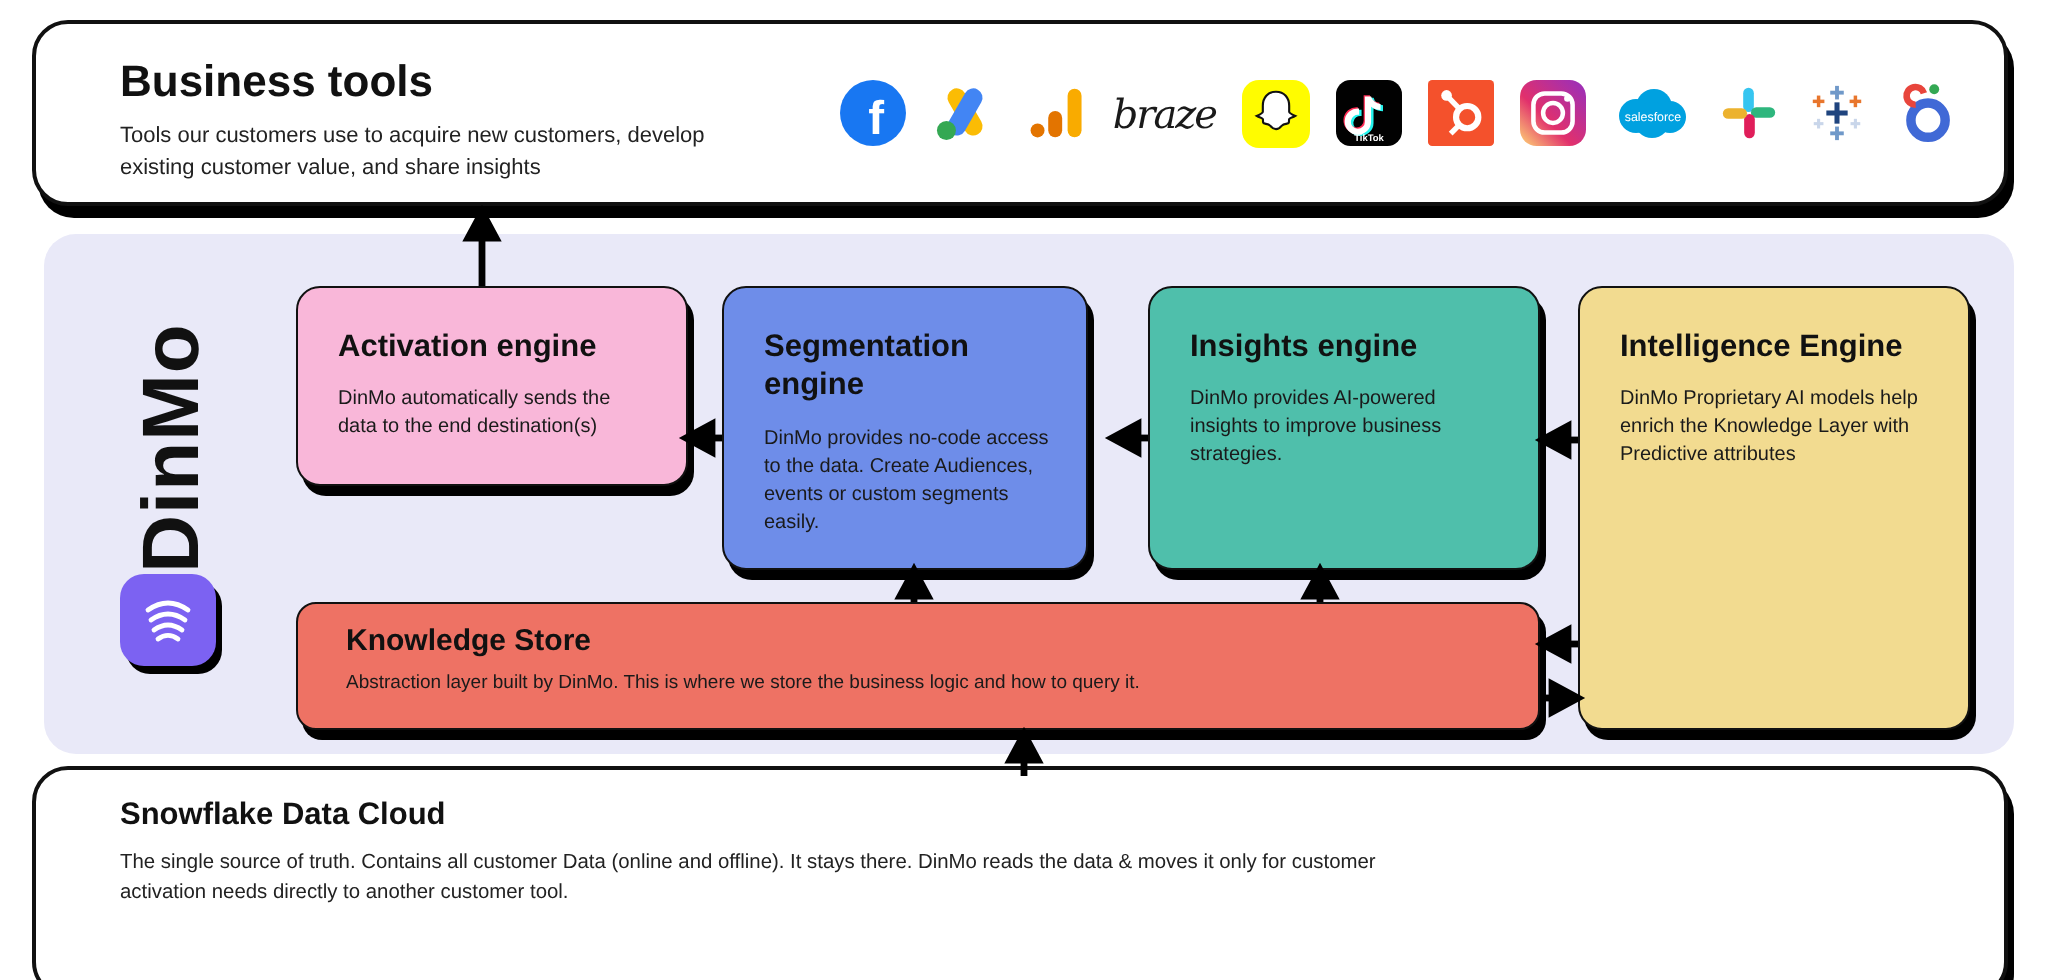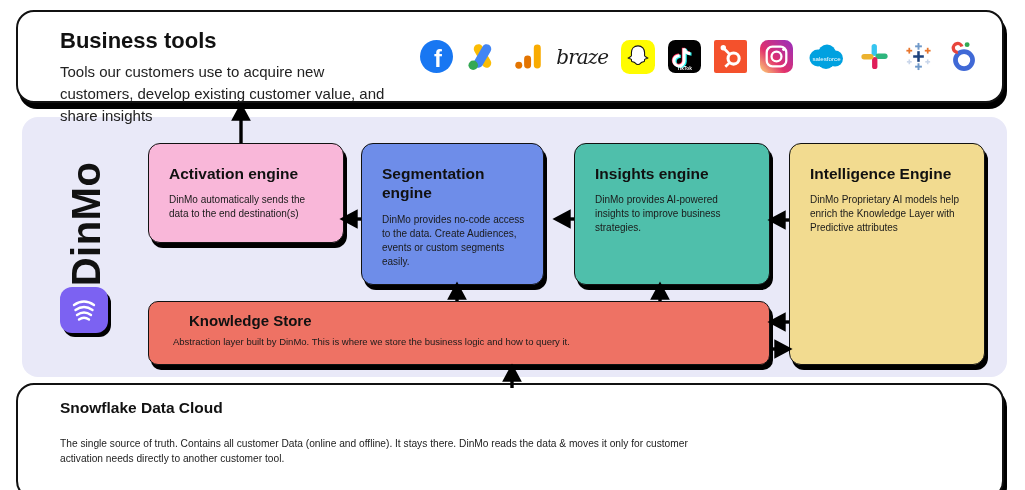--- a/index.html
+++ b/index.html
@@ -6,28 +6,28 @@
   html,body { background:#ffffff; font-family:"Liberation Sans", sans-serif; }
   .canvas { position:relative; width:1025px; height:490px; background:#ffffff; overflow:hidden; }
 
   
   .panel { position:absolute; background:#ffffff; border:2px solid #111;
            border-radius:18px; box-shadow:3px 6px 0 #000; }
   .panel-business { left:16px; top:10px; width:988px; height:93px; }
   .panel-snowflake { left:16px; top:383px; width:988px; height:116px; }
 
   .panel h2 { font-size:22px; font-weight:bold; color:#111; }
-  .panel .sub { font-size:15px; color:#222; line-height:1.45; }
+  .panel .sub { font-size:11px; color:#222; line-height:1.45; }
 
   .bt-text { position:absolute; left:42px; top:16px; }
   .bt-text .sub { margin-top:7px; max-width:330px; }
 
   .sf-text { position:absolute; left:42px; top:14px; }
   .sf-text h2 { font-size:15.5px; }
-  .sf-text .sub { margin-top:20px; max-width:660px; font-size:10.2px; }
+  .sf-text .sub { margin-top:8px; max-width:660px; font-size:10.2px; }
 
   
   .tool-row { position:absolute; right:22px; top:50%; transform:translateY(-50%);
               display:flex; align-items:center; gap:13px; }
   .tool-icon { display:flex; align-items:center; justify-content:center; height:34px; }
   .braze-text { font-family:"DejaVu Serif", serif; font-style:italic; font-weight:normal;
                 font-size:20px; color:#1a1a1a; letter-spacing:-1px; }
 
   
   .dinmo-band { position:absolute; left:22px; top:117px; width:985px; height:260px;
@@ -48,21 +48,21 @@
   .card p { font-size:10px; color:#1a1a1a; line-height:1.4; }
 
   .card-activation   { left:148px; top:143px; width:196px; height:100px; background:#F9B7D9; }
   .card-segmentation { left:361px; top:143px; width:183px; height:142px; background:#6E8DE9; }
   .card-insights     { left:574px; top:143px; width:196px; height:142px; background:#4FBFAB; }
   .card-intelligence { left:789px; top:143px; width:196px; height:222px; background:#F2DB90; }
 
   .card-knowledge { position:absolute; left:148px; top:301px; width:622px; height:64px;
                     background:#EE7264; border:1.6px solid #111; border-radius:10px;
                     box-shadow:3px 5px 0 #000; padding:10px 24px; }
-  .card-knowledge h3 { font-size:15px; font-weight:bold; color:#111; margin-bottom:7px;margin-left:16px; }
+  .card-knowledge h3 { font-size:15px; font-weight:bold; color:#111; margin-bottom:7px; }
   .card-knowledge p { font-size:9.5px; color:#1a1a1a; }
 
   
   .arrows { position:absolute; inset:0; width:1025px; height:490px; pointer-events:none; }
 </style>
 </head>
 <body>
 
 <div class="canvas">
 

